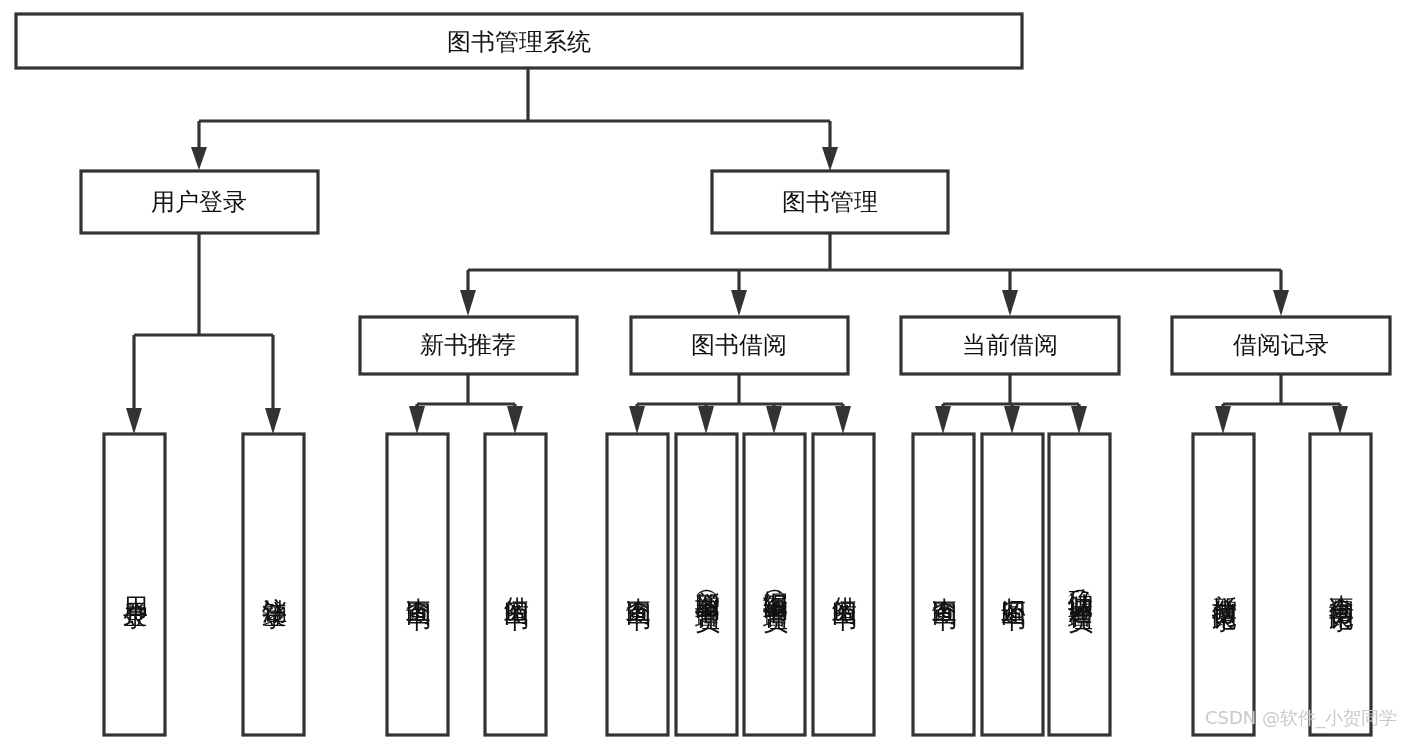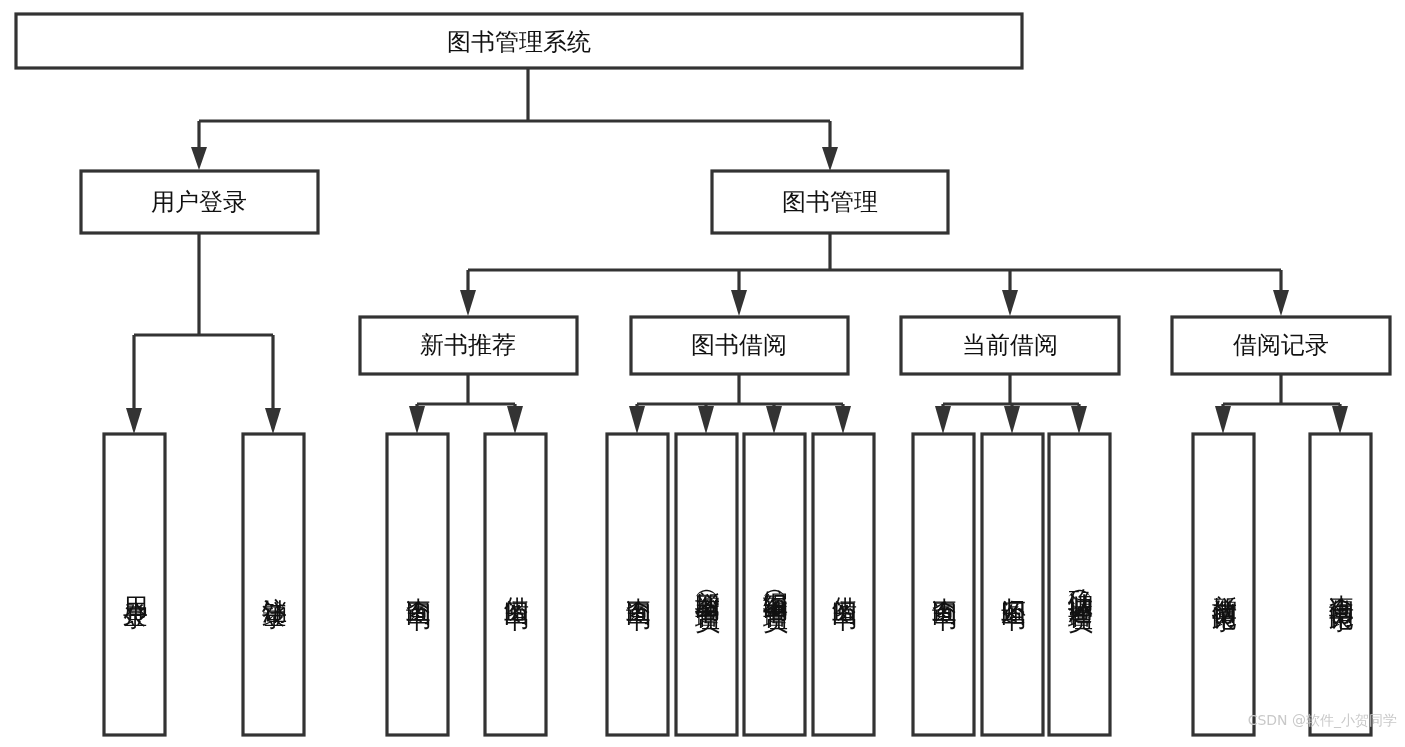--- a/index.html
+++ b/index.html
@@ -22,21 +22,21 @@
   .node-label.vertical{
     writing-mode:vertical-rl;
     text-orientation:upright;
     letter-spacing:3px;
     font-size:25px;
   }
   .watermark{
     position:absolute;
     right:8px;bottom:4px;
     color:#c9c9c9;
-    font-size:14px;
+    font-size:18px;
     font-family:"DejaVu Sans","Liberation Sans",sans-serif;
     white-space:nowrap;
     user-select:none;
   }
 </style>
 </head>
 <body>
 
 <div id="stage">
 

